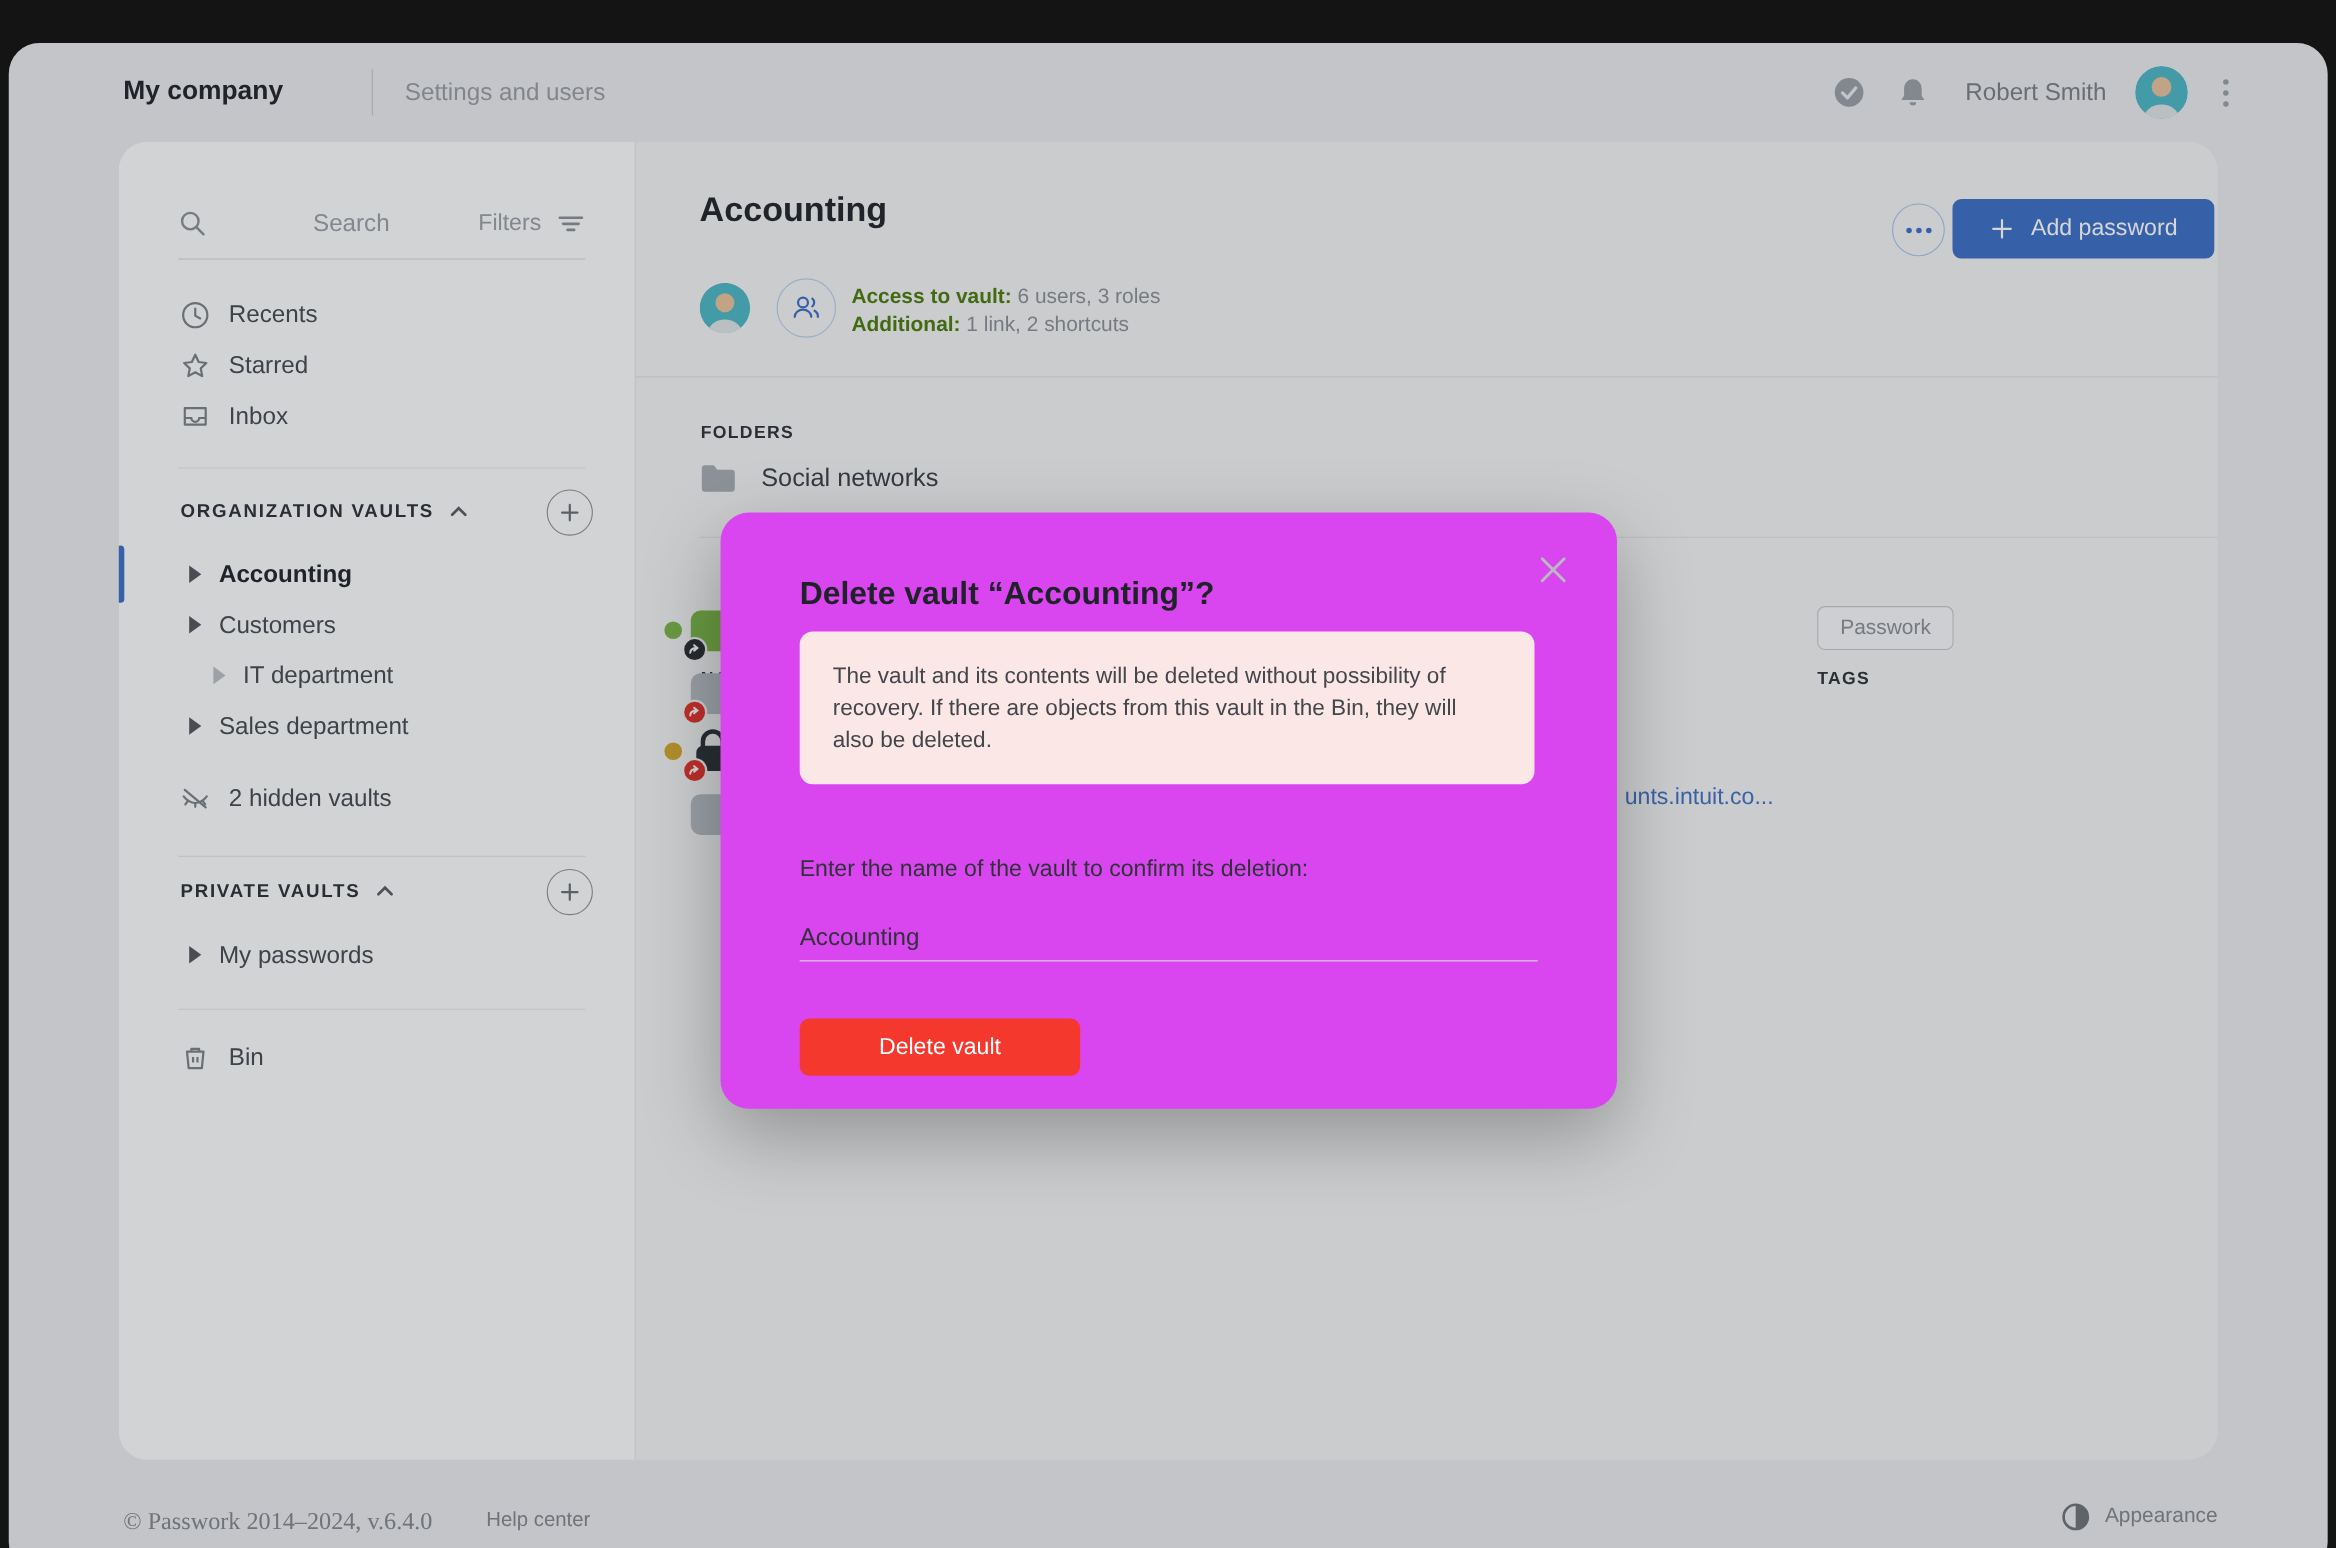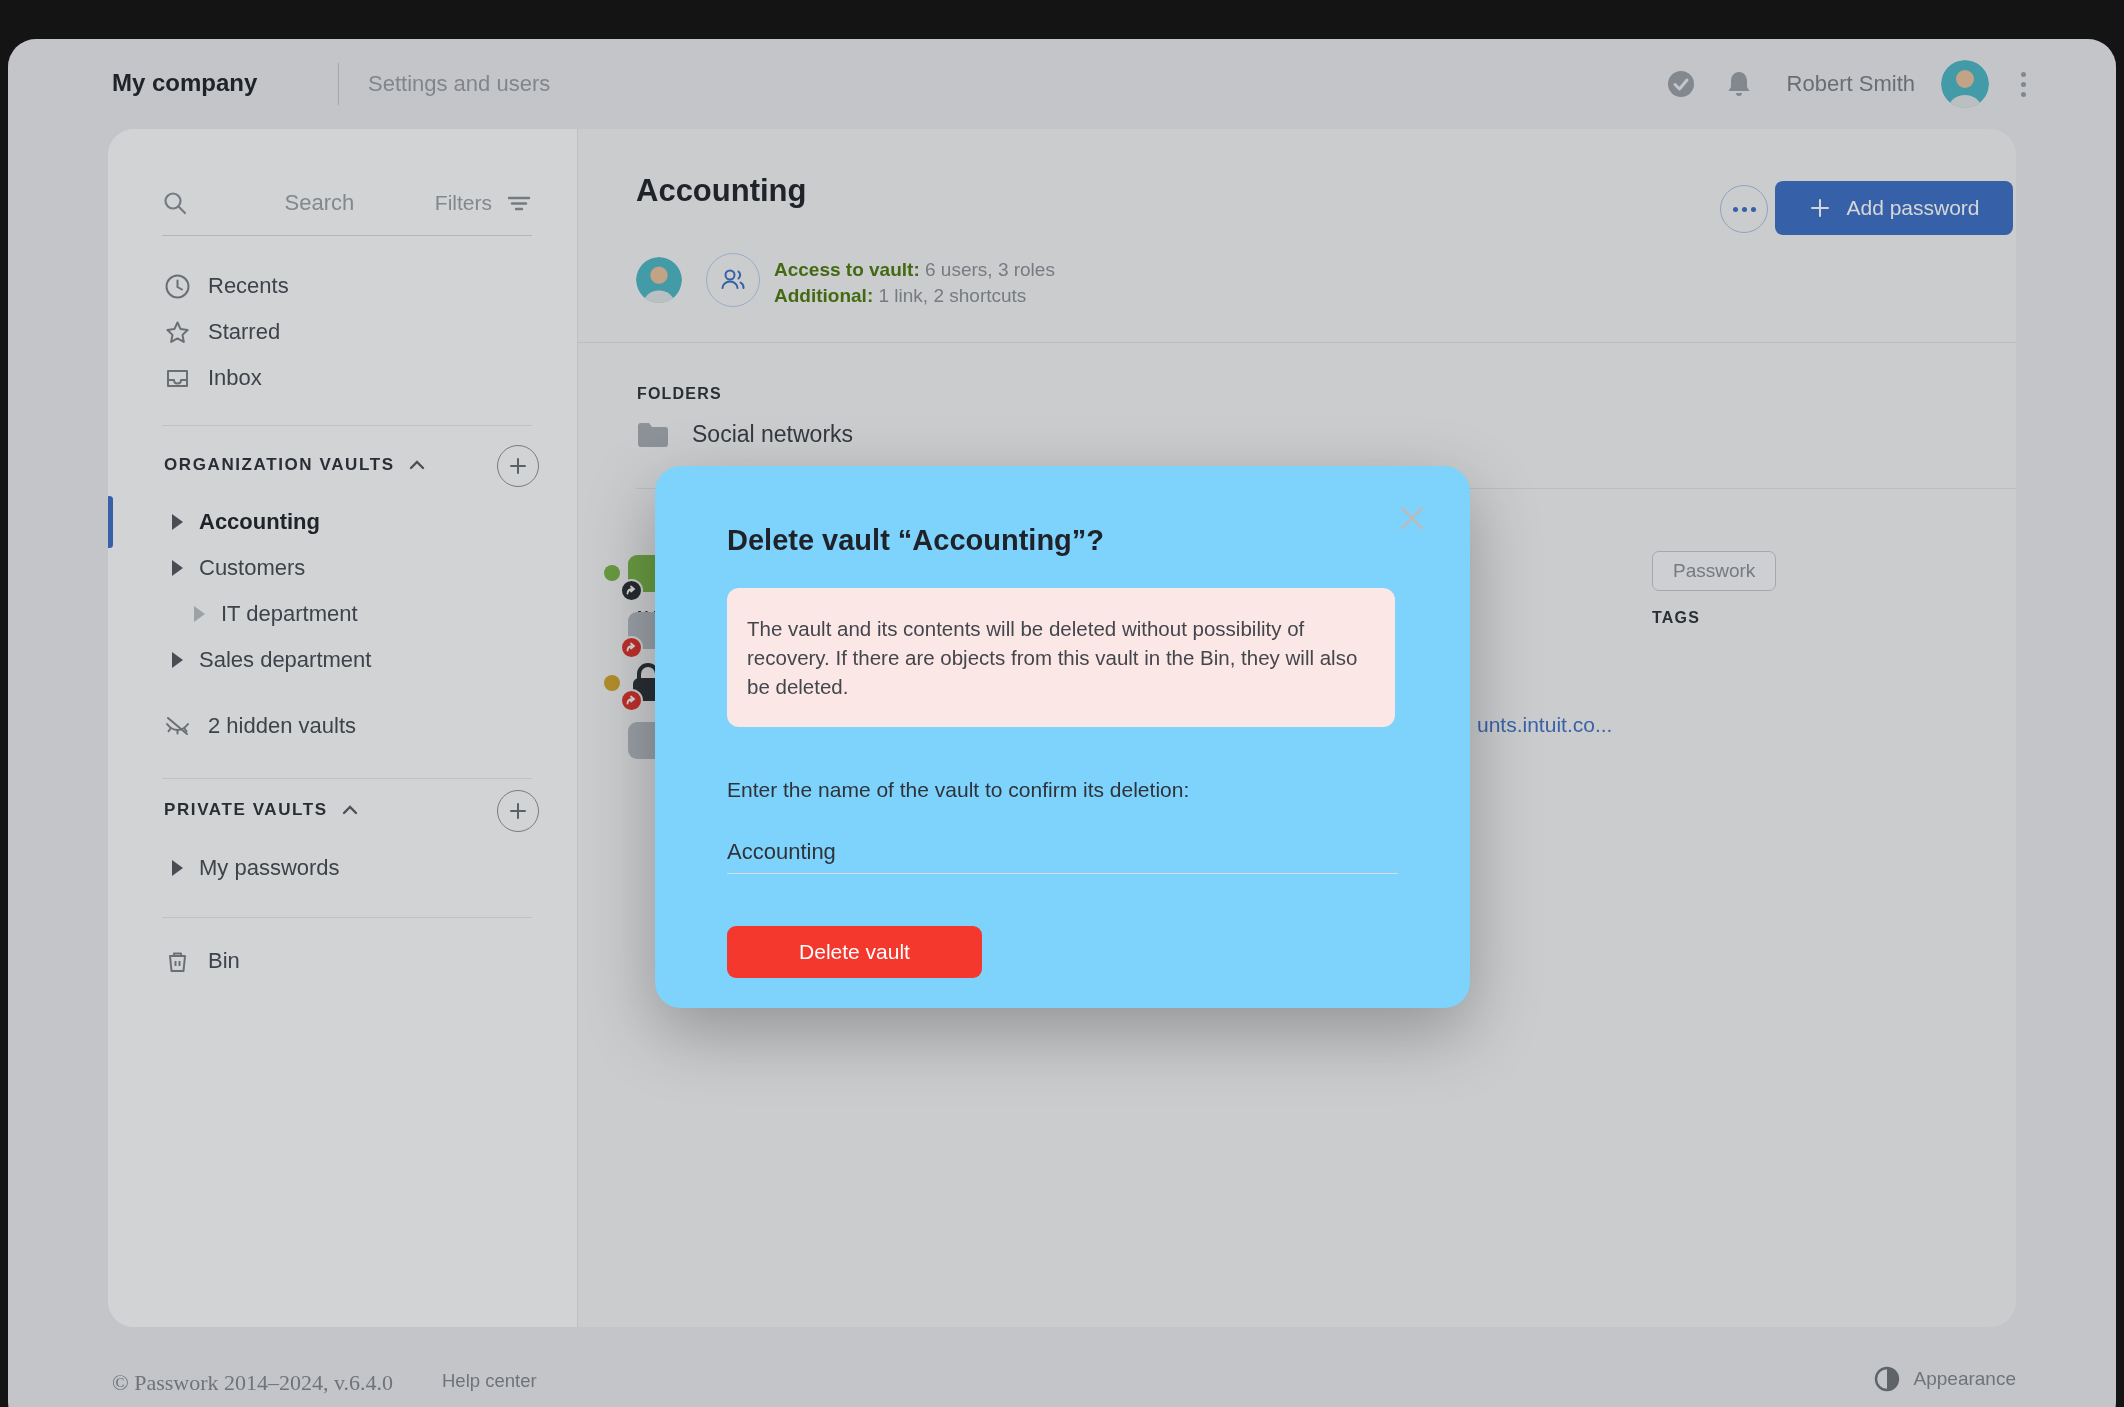--- a/index.html
+++ b/index.html
@@ -72,24 +72,24 @@
   .pw-row { position:absolute; display:flex; align-items:center; }
   .dot { width:16px; height:16px; border-radius:50%; }
   .pw-ic { position:absolute; width:37px; height:37px; border-radius:9px; }
   .badge { position:absolute; left:-8px; bottom:-9px; width:23px; height:23px; border-radius:50%; border:2.5px solid #f2f3f5; display:flex; align-items:center; justify-content:center; }
   .badge svg { width:13px; height:13px; color:#fff; }
   .lock-ic { position:absolute; color:#2e3237; }
   .row-link { position:absolute; left:899px; top:584px; font-size:21px; color:var(--link,#4472c4); cursor:pointer; }
 
   
   .overlay { position:absolute; inset:0; background:rgba(24,27,31,0.18); border-radius:28px; z-index:40; }
-  .modal { position:absolute; left:647px; top:427px; width:815px; height:542px; background:#7dd3fc; border-radius:26px; box-shadow:0 24px 70px rgba(0,0,0,0.28); z-index:50; }
+  .modal { position:absolute; left:647px; top:427px; width:815px; height:542px; background:#d946ef; border-radius:26px; box-shadow:0 24px 70px rgba(0,0,0,0.28); z-index:50; }
   .modal-close { position:absolute; right:42px; top:36px; width:32px; height:32px; color:#b9bcbf; cursor:pointer; background:none; border:none; }
   .modal-title { position:absolute; left:72px; top:58px; font-size:29px; font-weight:bold; color:#1f2228; }
-  .warn-box { position:absolute; left:72px; top:122px; width:668px; padding:26px 20px; background:var(--warning-bg,#fbe7e5); border-radius:12px; font-size:20.5px; line-height:29px; color:#43464c; }
+  .warn-box { position:absolute; left:72px; top:108px; width:668px; padding:26px 30px; background:var(--warning-bg,#fbe7e5); border-radius:12px; font-size:20.5px; line-height:29px; color:#43464c; }
   .modal-prompt { position:absolute; left:72px; top:312px; font-size:21px; color:#2f3339; }
   .modal-input { position:absolute; left:72px; top:364px; width:671px; height:44px; border:none; border-bottom:1.5px solid #d7dade; background:transparent; font-size:22px; color:#2f3339; font-family:inherit; outline:none; }
   .delete-btn { position:absolute; left:72px; top:460px; width:255px; height:52px; background:var(--danger,#f5382e); color:#fff; border:none; border-radius:9px; font-size:21px; cursor:pointer; font-family:inherit; }
 
   
   .footer { position:absolute; left:0; bottom:0; width:100%; height:100px; }
   .ft-copy { position:absolute; left:104px; top:40px; font-size:22px; color:#84888d;font-family:Liberation Serif, serif; }
   .ft-help { position:absolute; left:434px; top:40px; font-size:18.5px; color:#84888d; cursor:pointer; }
   .ft-appearance { position:absolute; right:100px; top:36px; display:flex; align-items:center; gap:14px; cursor:pointer; }
   .ft-appearance svg { width:26px; height:26px; color:#6f7479; }

